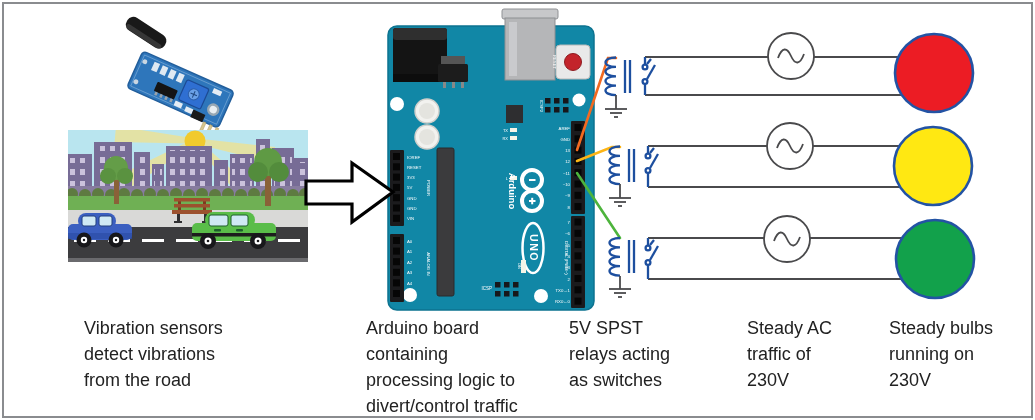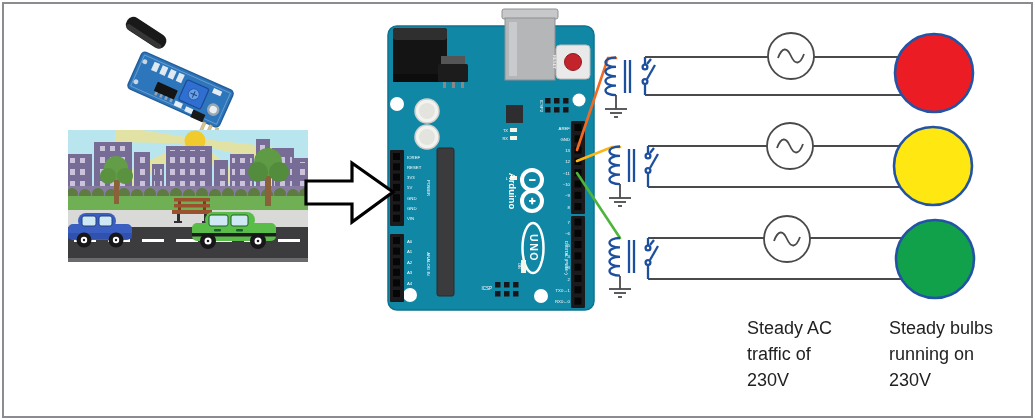--- a/index.html
+++ b/index.html
@@ -445,19 +445,29 @@
     <g>
       <circle cx="787" cy="239" r="23" fill="#ffffff" stroke="#4a4a4c" stroke-width="1.8"></circle>
       <path d="M-13,2 C-9,-9 -4,-9 0,0 C4,9 9,9 13,-2" transform="translate(787,239)" fill="none" stroke="#4a4a4c" stroke-width="1.8"></path>
     </g>
 
     <circle cx="934" cy="73" r="39" stroke-width="2.6" fill="#ec1c24" stroke="#2353a4"></circle>
     <circle cx="933" cy="166" r="39" stroke-width="2.6" fill="#ffe812" stroke="#2353a4"></circle>
     <circle cx="935" cy="259" r="39" stroke-width="2.6" fill="#12a14b" stroke="#2353a4"></circle>
   </svg>
 
+  <div class="cap" style="left:84px;top:315px;width:210px">Vibration sensors
+detect vibrations
+from the road</div>
+  <div class="cap" style="left:366px;top:315px;width:220px">Arduino board
+containing
+processing logic to
+divert/control traffic</div>
+  <div class="cap" style="left:569px;top:315px;width:170px">5V SPST
+relays acting
+as switches</div>
   <div class="cap" style="left:747px;top:315px;width:140px">Steady AC
 traffic of
 230V</div>
   <div class="cap" style="left:889px;top:315px;width:140px">Steady bulbs
 running on
 230V</div>
 </div>
 
 </body></html>

